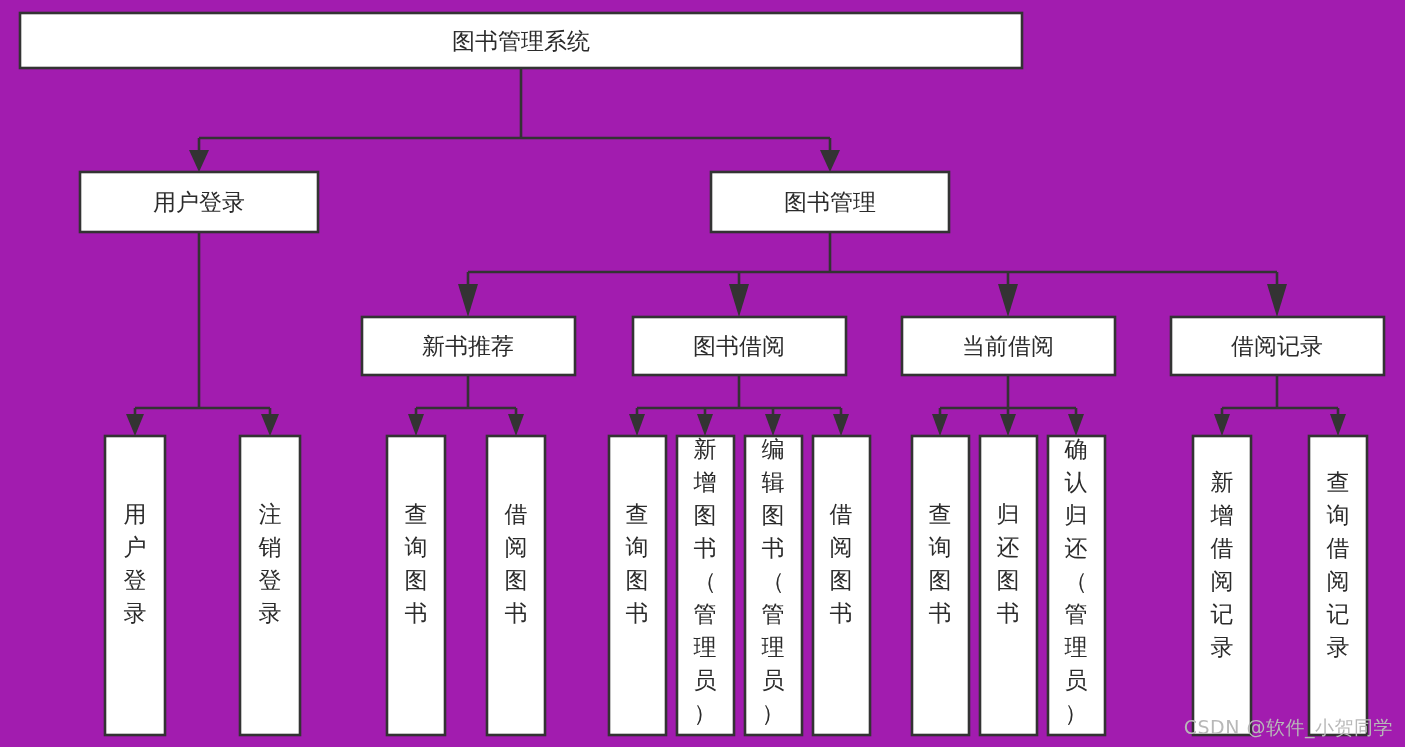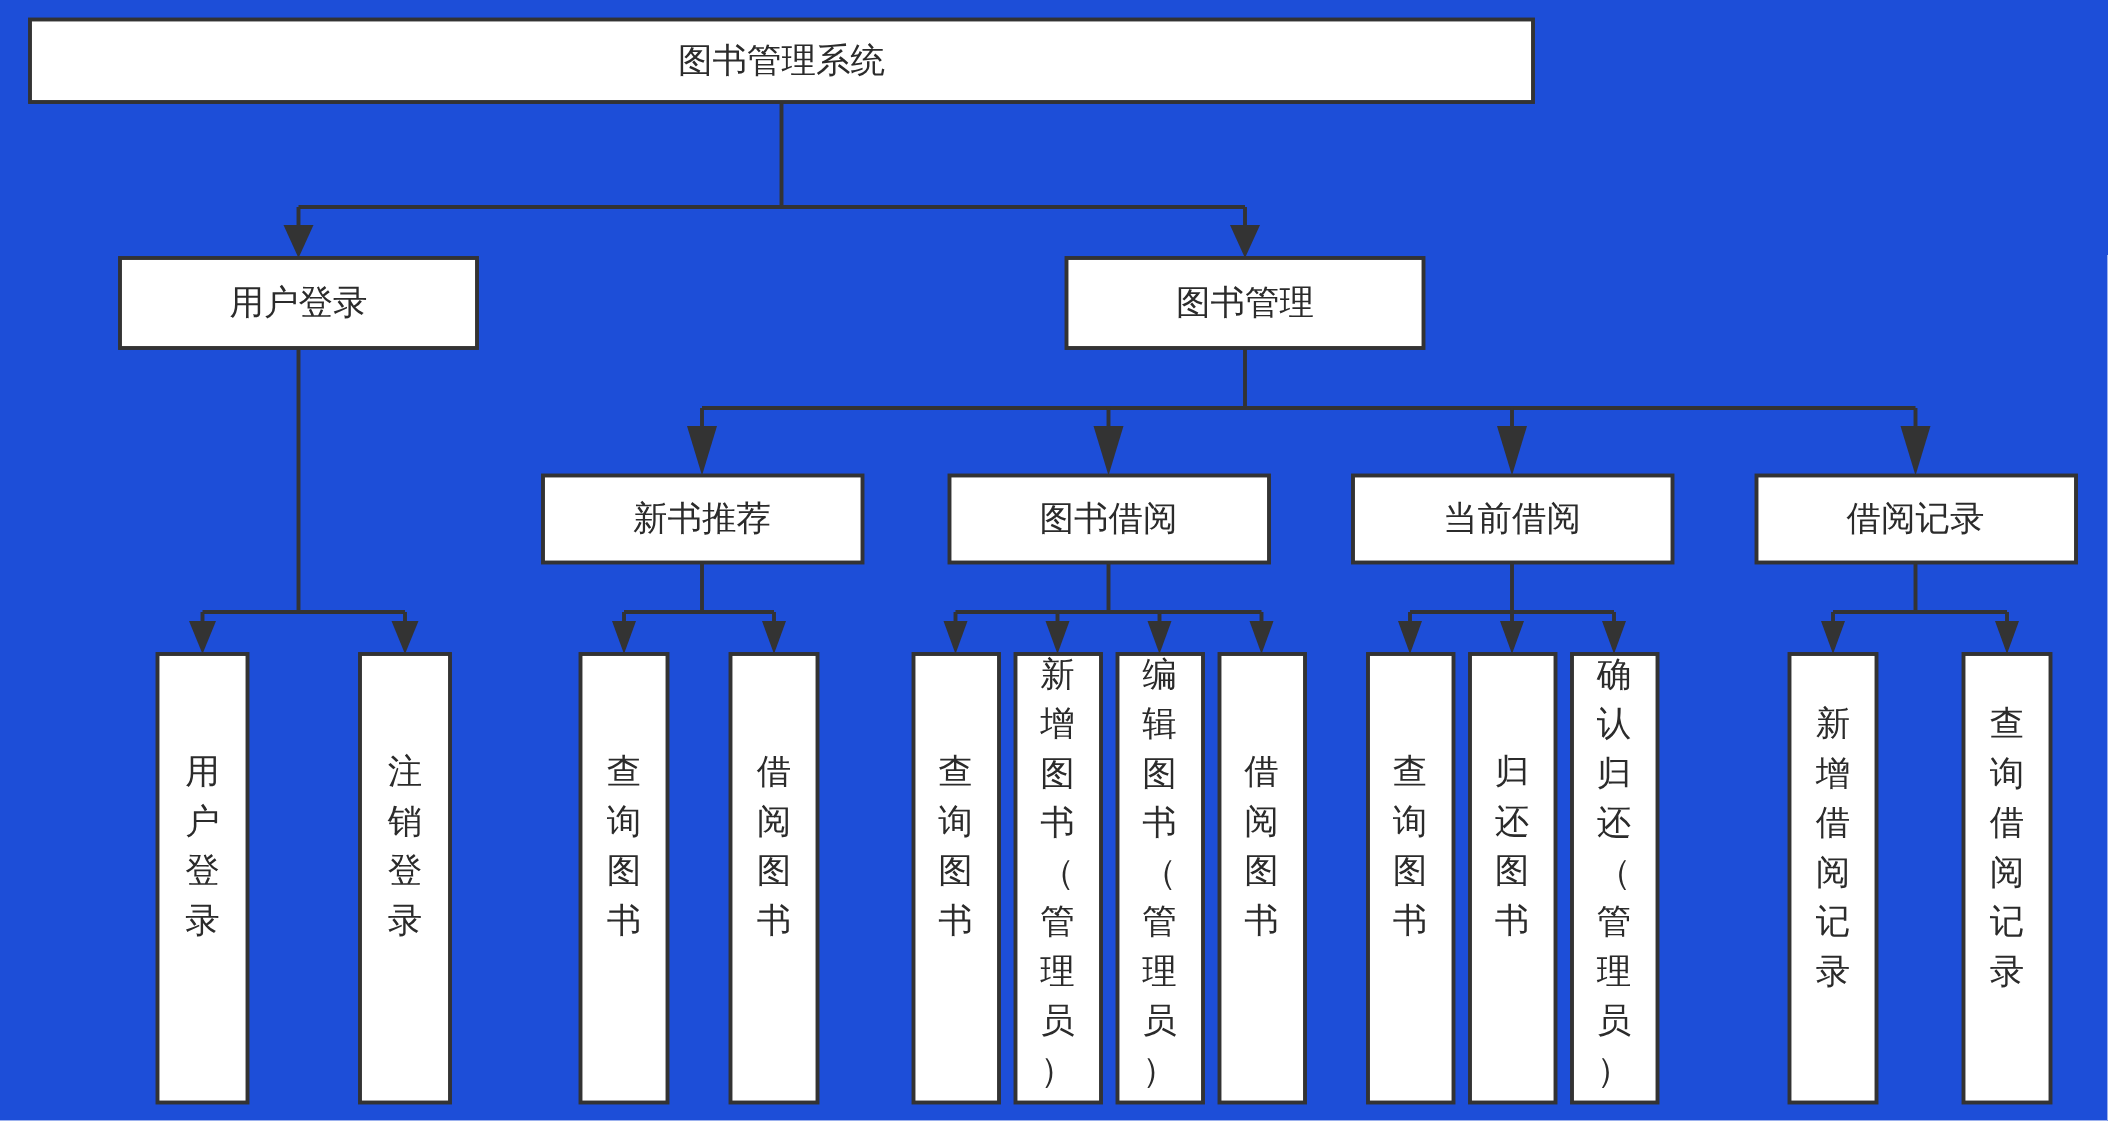--- a/index.html
+++ b/index.html
@@ -10,21 +10,21 @@
   body {
     width: 1405px;
     height: 747px;
     font-family: "DejaVu Sans", "Liberation Sans", sans-serif;
     overflow: hidden;
   }
   #diagram-root {
     position: relative;
     width: 1405px;
     height: 747px;
-    background: #1d4ed8;
+    background: #a21caf;
     text-decoration: underline;
   }
   svg.flow {
     position: absolute;
     top: 0;
     left: 0;
     width: 1405px;
     height: 747px;
     display: block;
   }
@@ -233,13 +233,14 @@
       <text class="node-label-vertical" x="1222" y="490"><tspan x="1222" dy="0">新</tspan><tspan x="1222" dy="33">增</tspan><tspan x="1222" dy="33">借</tspan><tspan x="1222" dy="33">阅</tspan><tspan x="1222" dy="33">记</tspan><tspan x="1222" dy="33">录</tspan></text>
     </g>
 
     <g>
       <rect class="node-rect" x="1309" y="436" width="58" height="299"></rect>
       <text class="node-label-vertical" x="1338" y="490"><tspan x="1338" dy="0">查</tspan><tspan x="1338" dy="33">询</tspan><tspan x="1338" dy="33">借</tspan><tspan x="1338" dy="33">阅</tspan><tspan x="1338" dy="33">记</tspan><tspan x="1338" dy="33">录</tspan></text>
     </g>
 
   </svg>
 
+  <div class="watermark">CSDN @软件_小贺同学</div>
 </div>
 
 </body></html>

